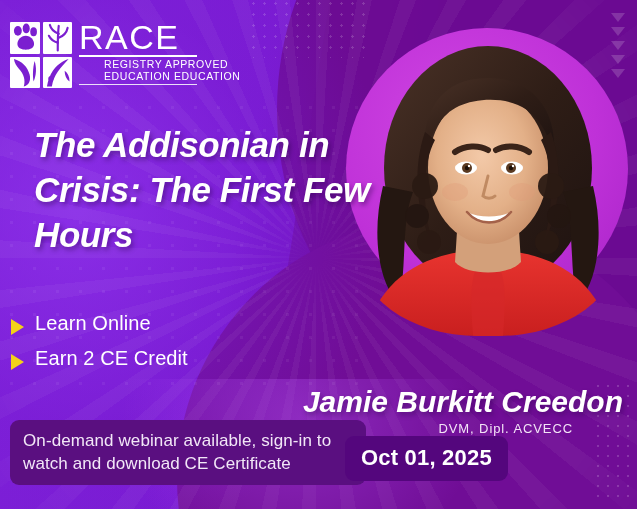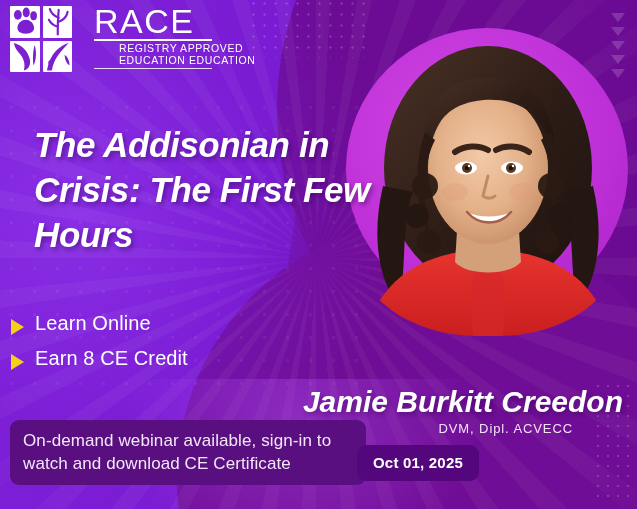--- a/index.html
+++ b/index.html
@@ -107,24 +107,24 @@
   .chevron {
     width: 0; height: 0;
     border-left: 7px solid transparent;
     border-right: 7px solid transparent;
     border-top: 9px solid rgba(255,255,255,0.17);
   }
 
   
   .logo {
     position: absolute;
-    left: 10px; top: 6px;
+    left: 10px; top: 22px;
     display: flex;
     align-items: flex-start;
-    gap: 22px;
+    gap: 7px;
   }
   .logo-grid {
     width: 62px; height: 66px;
     display: grid;
     grid-template-columns: 1fr 1fr;
     grid-template-rows: 1fr 1fr;
     gap: 3px;
   }
   .logo-tile {
     background: #ffffff;
@@ -254,26 +254,26 @@
     border-radius: 9px;
     padding: 9px 13px 10px 13px;
     color: #f2e7f7;
     font-size: 17px;
     line-height: 23px;
     letter-spacing: 0.1px;
     max-width: 330px;
   }
   .date-badge {
     position: absolute;
-    left: 357px; bottom: 28px;
+    left: 345px; bottom: 28px;
     background: #54067d;
     border-radius: 9px;
     padding: 9px 16px 10px 16px;
     color: #ffffff;
-    font-size: 15px;
+    font-size: 22px;
     font-weight: bold;
     letter-spacing: 0.2px;
   }
 </style>
 </head>
 <body>
 
 <div id="promo">
 
   <div class="bg-base"></div>
@@ -417,21 +417,21 @@
 
   <div class="title">The Addisonian in Crisis: The First Few Hours</div>
 
   <div class="bullets">
     <div class="bullet-row">
       <span class="bullet-tri"></span>
       <span class="bullet-label">Learn Online</span>
     </div>
     <div class="bullet-row">
       <span class="bullet-tri"></span>
-      <span class="bullet-label">Earn 8 CE Credit</span>
+      <span class="bullet-label">Earn 2 CE Credit</span>
     </div>
   </div>
 
   <div class="speaker-name">Jamie Burkitt Creedon</div>
   <div class="speaker-cred">DVM, Dipl. ACVECC</div>
 
   <div class="banner">On-demand webinar available, sign-in to watch and download CE Certificate</div>
   <div class="date-badge">Oct 01, 2025</div>
 
 </div>

